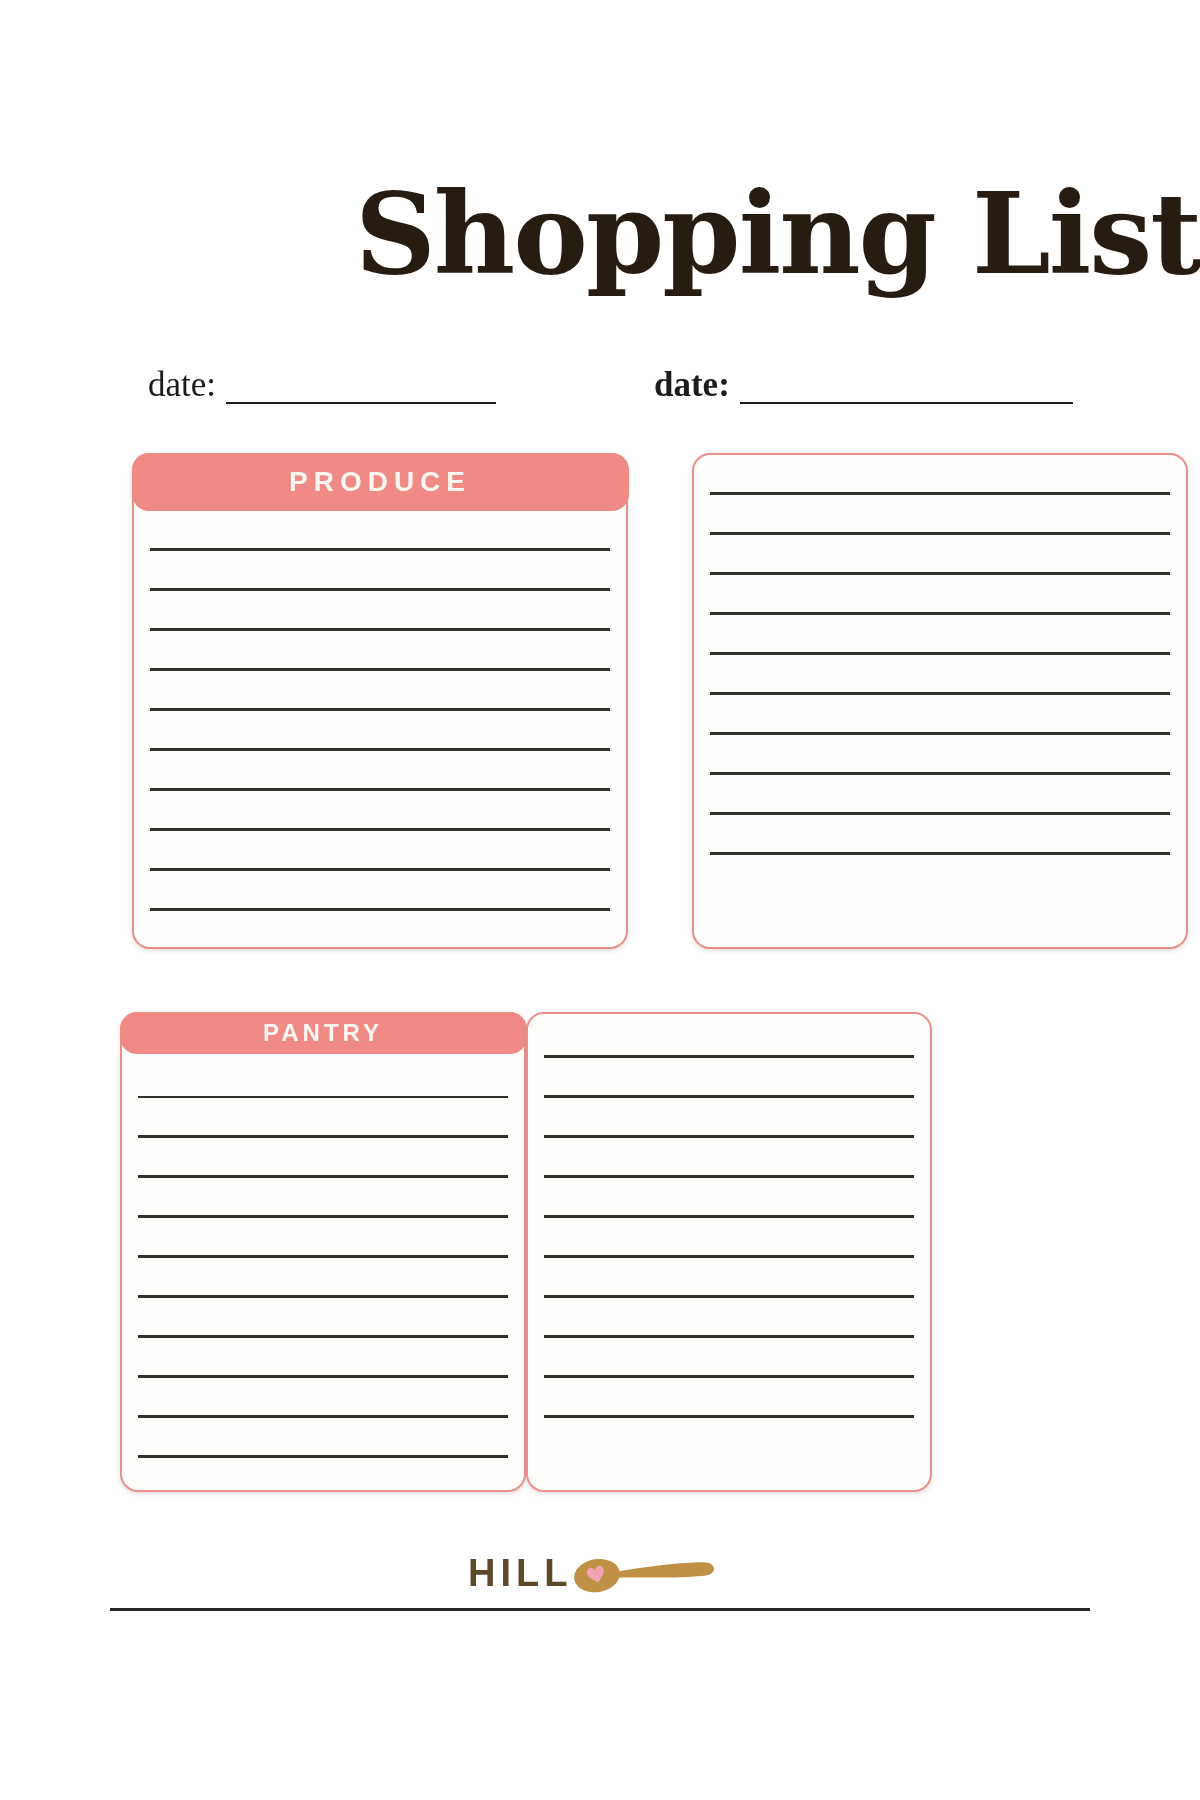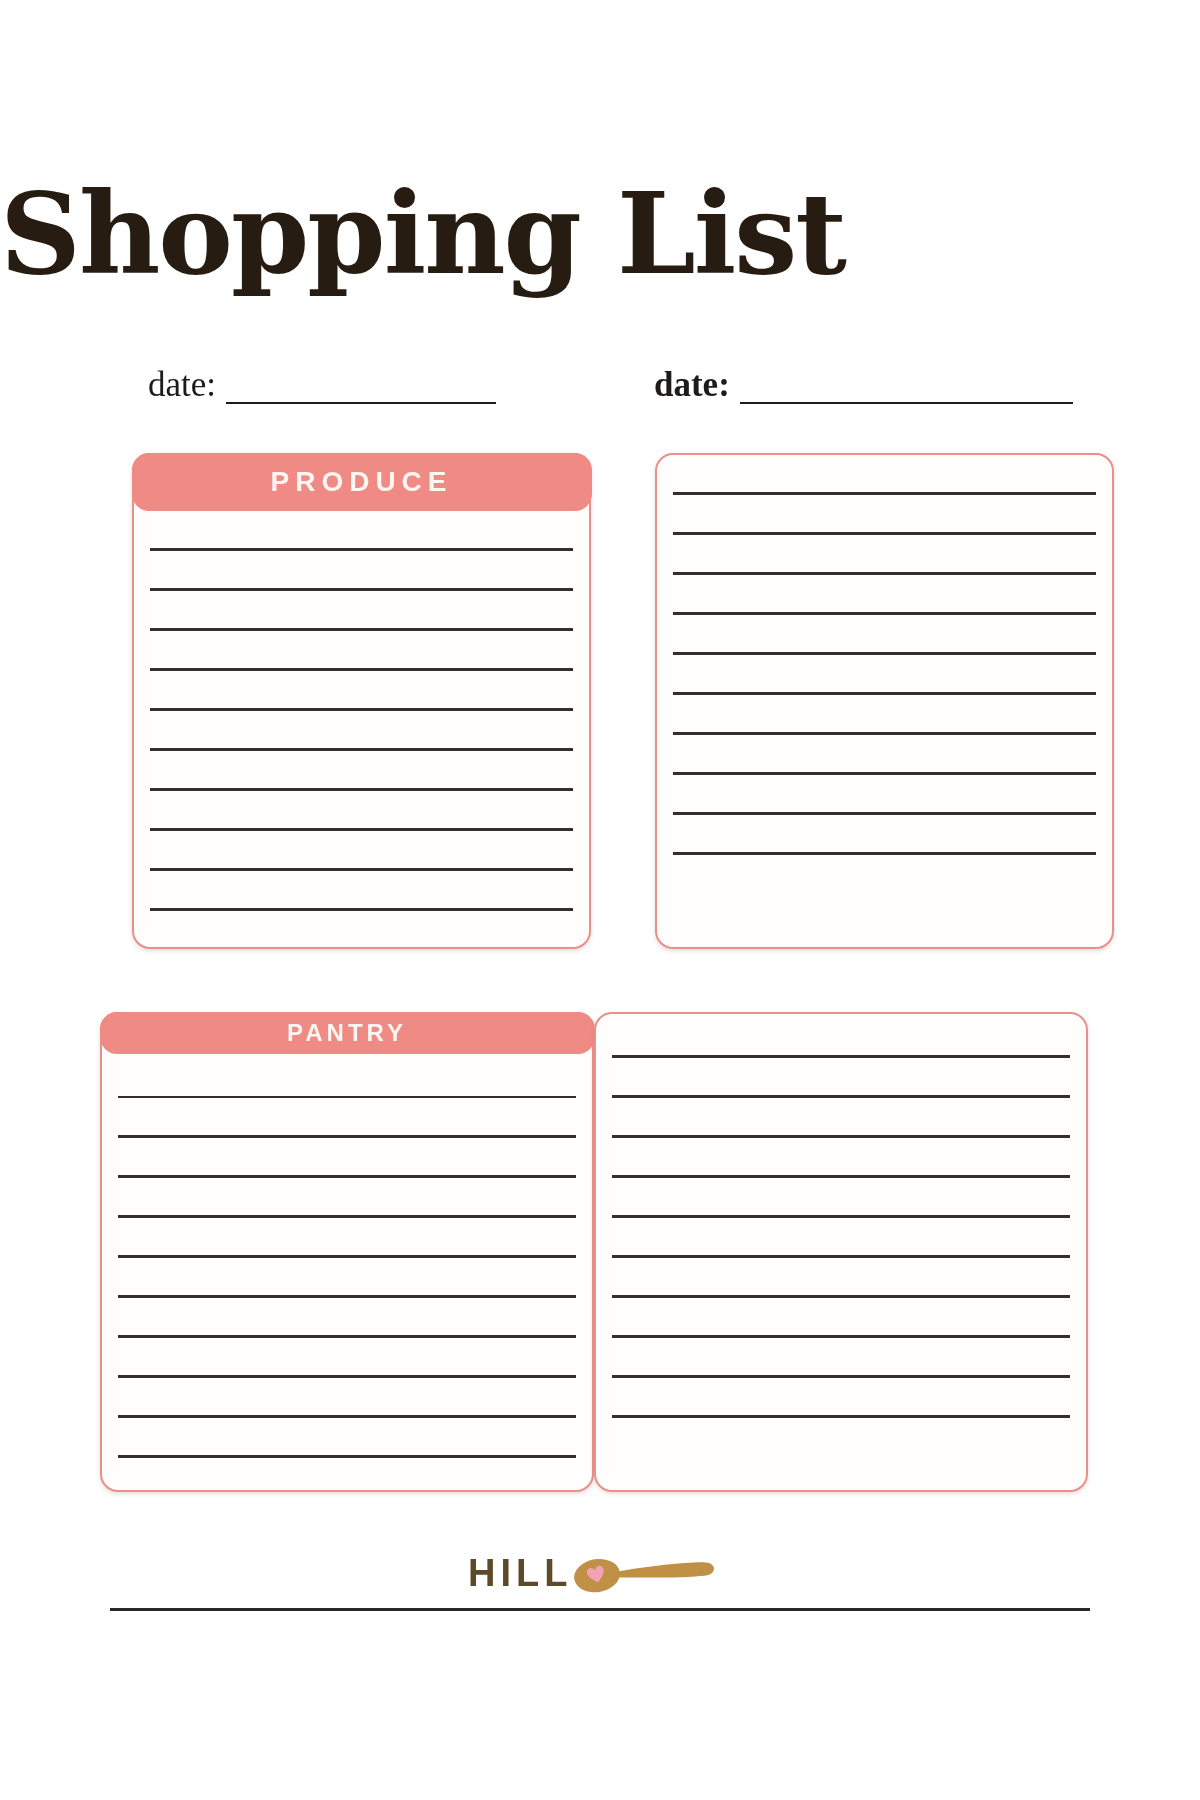--- a/index.html
+++ b/index.html
@@ -8,21 +8,21 @@
     position: relative;
     background: #ffffff;
     font-family: "Liberation Sans", sans-serif;
     overflow: hidden;
   }
 
   
   .page-title {
     position: absolute;
     top: 168px; left: 0; width: 100%;
-    text-align: left;
+    text-align: right;
     font-family: "DejaVu Serif", serif;
     font-weight: bold;
     font-size: 112px;
     letter-spacing: -2px;
     color: #261c12;
     margin: 0;
   }
 
   
   .fields-row { position: absolute; top: 366px; left: 0; width: 100%; height: 50px; }
@@ -40,22 +40,22 @@
     display: inline-block;
     border-bottom: 2.5px solid #1e1c1a;
     height: 36px;
     margin-left: 10px;
   }
   .field-line.store-line { width: 270px; }
   .field-line.date-line  { width: 333px; }
 
   
   .row { position: absolute; display: flex; }
-  .row-top { top: 453px; left: 132px; width: 982px; gap: 64px; }
-  .row-bottom { top: 1012px; left: 100px; width: 988px; }
+  .row-top { top: 453px; left: 132px; width: 1056px; gap: 64px; }
+  .row-bottom { top: 1012px; left: 120px; width: 812px; }
 
   .box {
     flex: 1;
     background: #fffefd;
     border: 2.5px solid #ea908a;
     border-radius: 18px;
     box-shadow: 0 2px 4px rgba(160, 120, 118, 0.25);
     box-sizing: border-box;
   }
   .row-top .box { height: 496px; }

